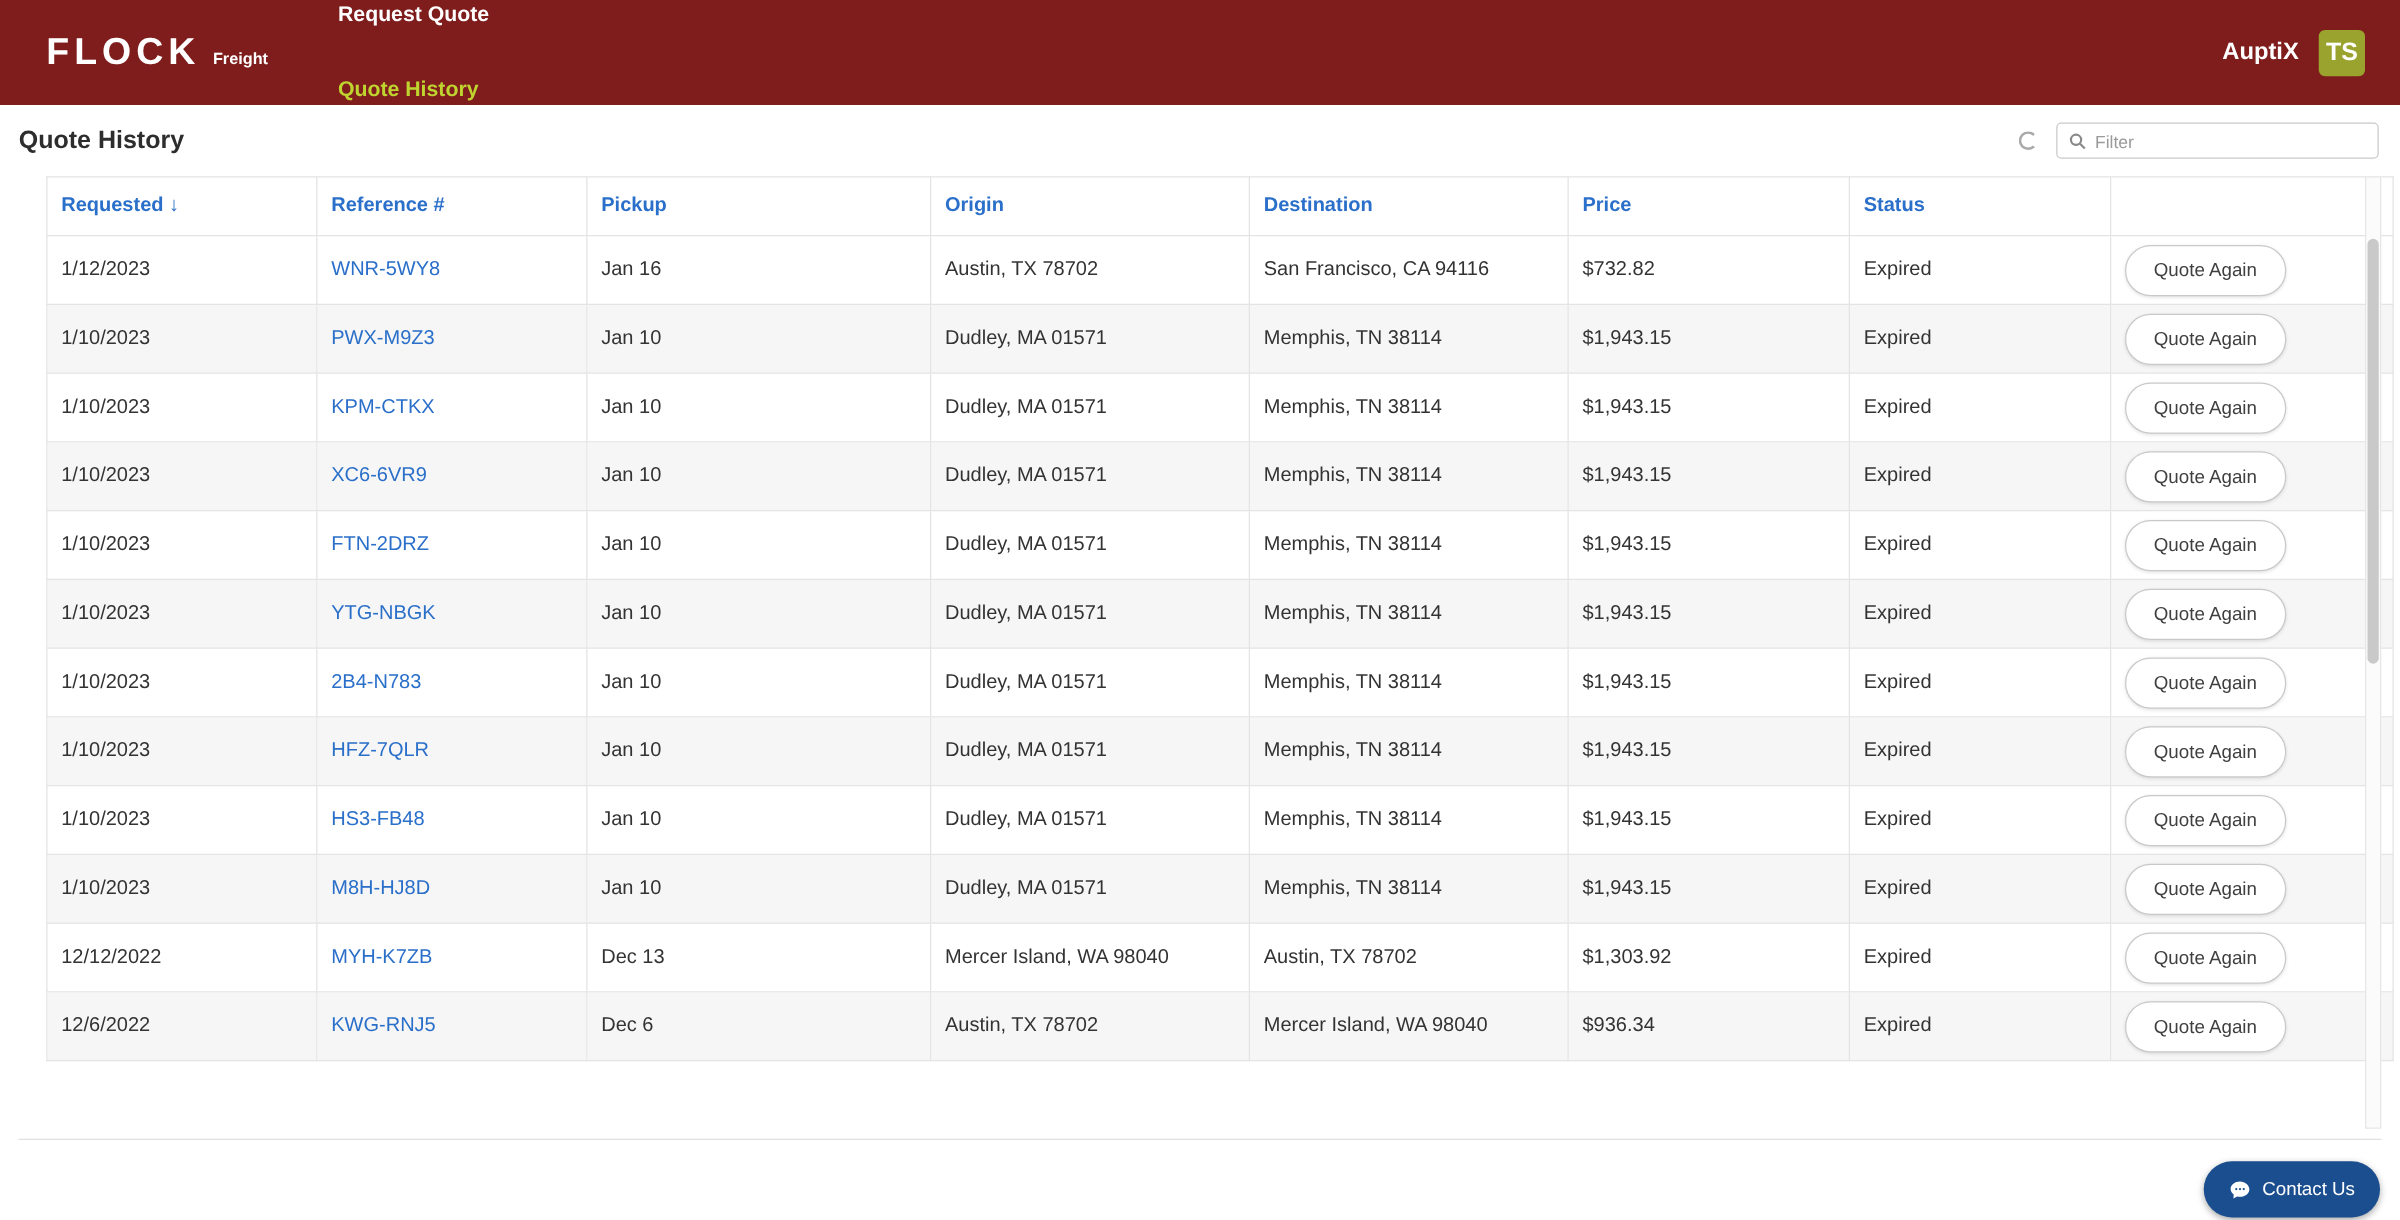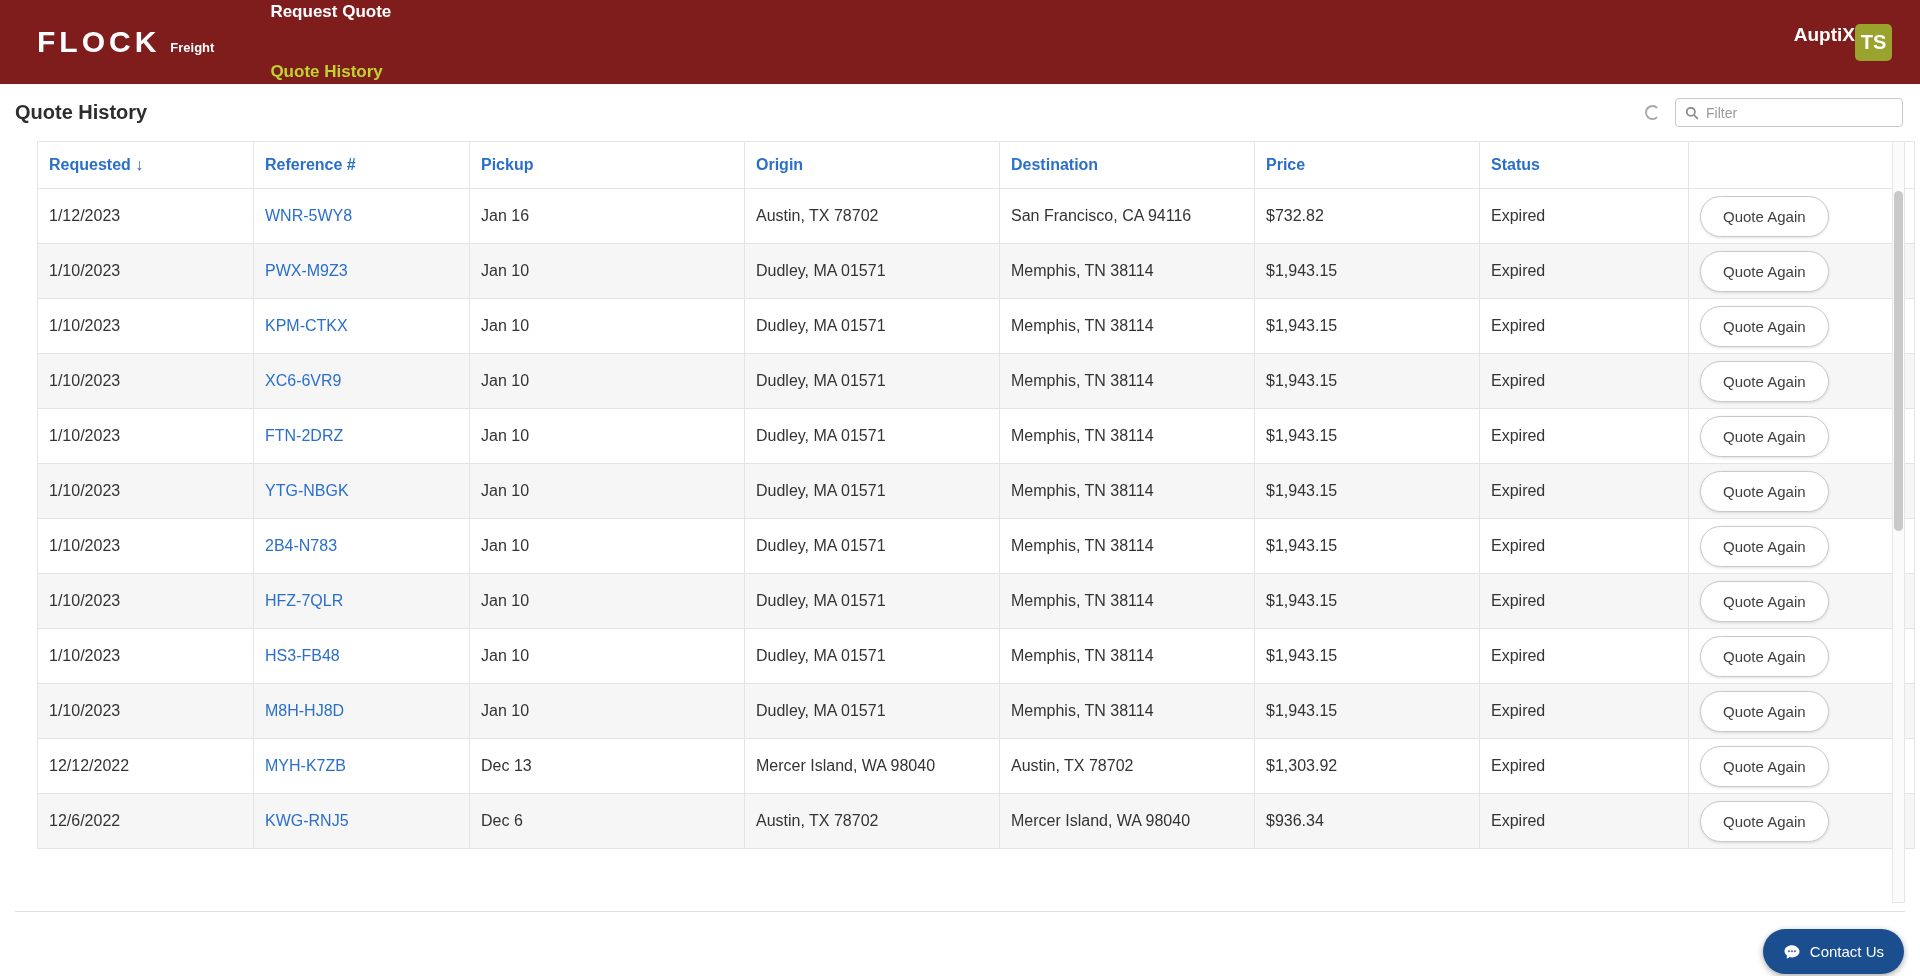--- a/index.html
+++ b/index.html
@@ -18,21 +18,21 @@
     display: flex;
     align-items: center;
     padding: 0 28px 0 37px;
   }
   .brand { display: flex; align-items: baseline; gap: 10px; color: #fff; cursor: pointer; }
   .brand-flock { font-size: 30px; font-weight: 800; letter-spacing: 4px; }
   .brand-freight { font-size: 13px; font-weight: 700; text-align: right; }
   .nav-links { display: flex; gap: 40px; margin-left: 56px; flex-direction: column; }
   .nav-link { font-size: 17px; font-weight: 700; color: #ffffff; cursor: pointer; }
   .nav-link.active { color: var(--brand-green, #bfd42f); }
-  .nav-right { margin-left: auto; display: flex; }
+  .nav-right { margin-left: auto; display: flex; align-items: center; gap: 16px; }
   .product-name { color: #fff; font-size: 19px; font-weight: 700; }
   .avatar {
     width: 37px; height: 37px; border-radius: 5px;
     background: var(--avatar-olive, #9aa32e);
     color: #fff; font-weight: 700; font-size: 20px;
     display: flex; align-items: center; justify-content: center;
     cursor: pointer;
   }
 
   
@@ -40,21 +40,21 @@
   .page-title { font-size: 20px; font-weight: 700; color: #2d2d2d; }
   .header-right { margin-left: auto; display: flex; align-items: center; gap: 15px; }
   .spinner {
     width: 15px; height: 15px;
     border: 2px solid #a9a9a9; border-right-color: transparent;
     border-radius: 50%;
     animation: spin 1s linear infinite;
   }
   @keyframes spin { to { transform: rotate(360deg); } }
   .filter-box {
-    width: 228px; height: 29px;
+    width: 258px; height: 29px;
     border: 1px solid #c9c9c9; border-radius: 4px;
     display: flex; align-items: center;
     padding: 0 9px; background: #fff;
   }
   .filter-input {
     border: none; outline: none; flex: 1; margin-left: 7px;
     font-size: 14px; color: #333; font-family: inherit; background: transparent;
   }
   .filter-input::placeholder { color: #9a9a9a; }
 

